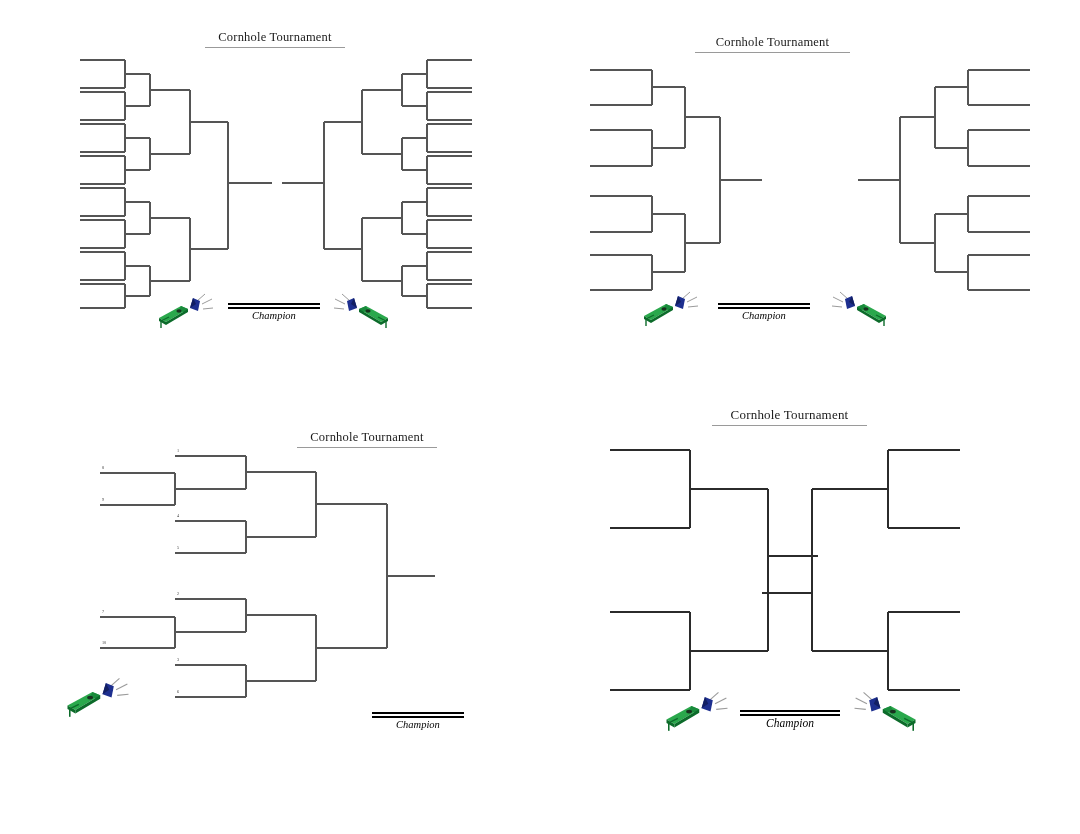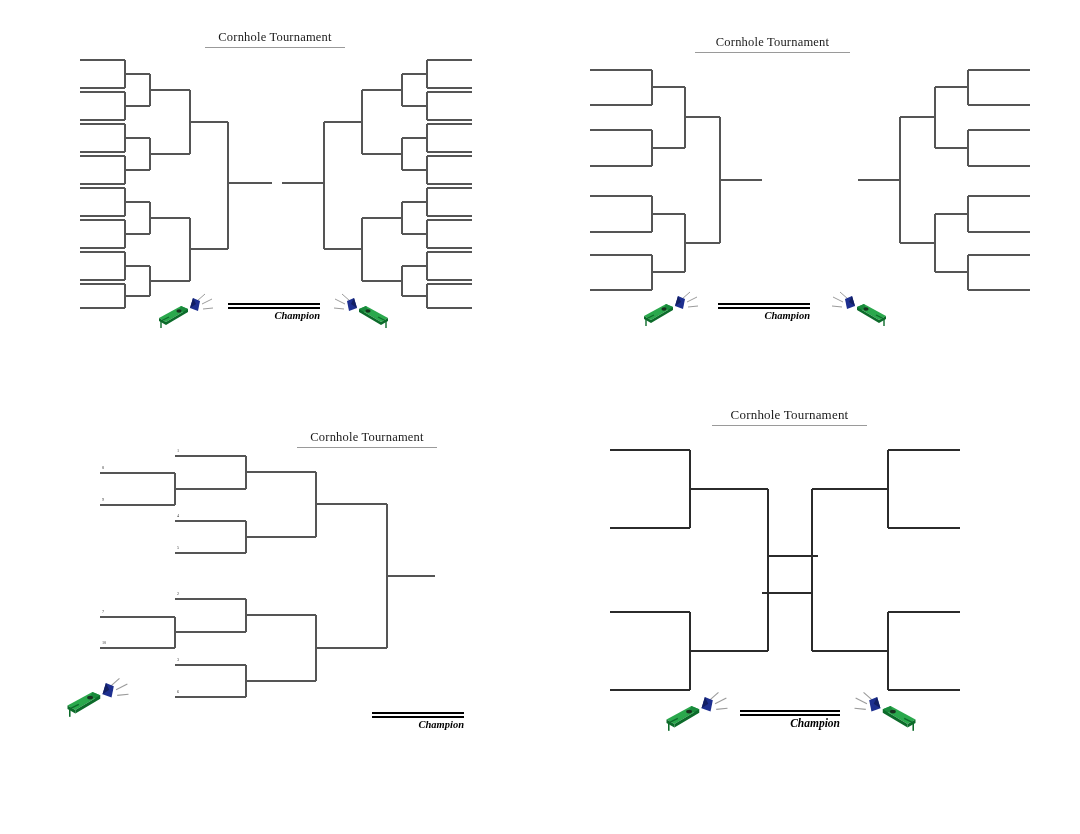--- a/index.html
+++ b/index.html
@@ -39,23 +39,23 @@
     fill:none;
     stroke:#555555;
     stroke-width:1.1;
     shape-rendering:crispEdges;
   }
   svg.dark line,svg.dark path{stroke:#2b2b2b;stroke-width:1.4;}
 
   
   .champ{
     position:absolute;
-    text-align:right;
+    text-align:center;
     font-family:"Liberation Serif", serif;
-    font-weight:bold;
+    font-weight:normal;
     font-style:italic;
     color:#000;
     white-space:nowrap;
   }
   .champ .cbar1,.champ .cbar2{display:block;background:#000;}
   .champ .cbar1{height:2px;}
   .champ .cbar2{height:2px;margin-top:2px;}
   .champ .ctxt{display:block;line-height:1.05;margin-top:1px;}
 
   

